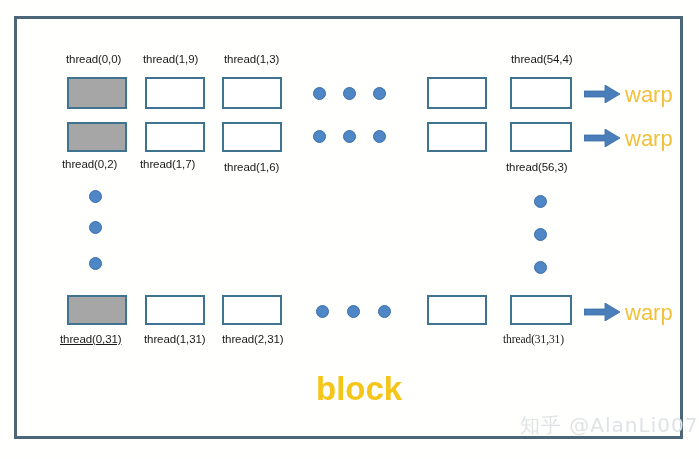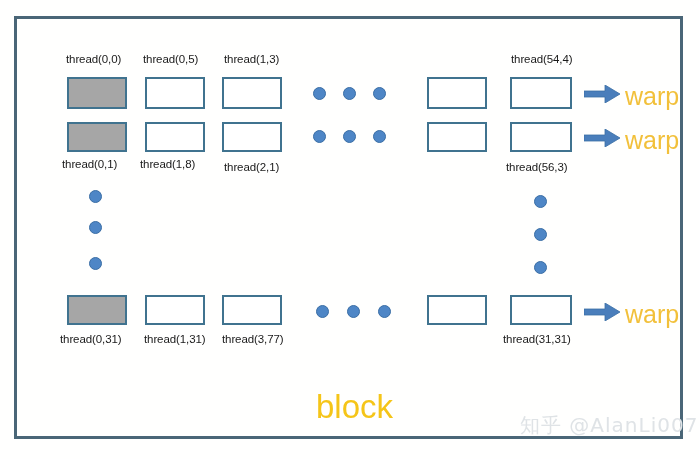--- a/index.html
+++ b/index.html
@@ -70,35 +70,34 @@
   
   .arrow {
     position: absolute;
     width: 36px;
     height: 18px;
   }
 
   
   .warp-text {
     position: absolute;
-    font-size: 25px;
+    font-size: 22px;
     color: #f2c03a;
     font-weight: 400;
     white-space: nowrap;
   }
 
   
   .block-caption {
     position: absolute;
     font-size: 33px;
-    font-weight: normal;
+    font-weight: bold;
     color: #f5c518;
     letter-spacing: 0px;
     white-space: nowrap;
-    margin-top: 18px;
   }
 
   
   .watermark {
     position: absolute;
     font-size: 20px;
     color: #dfe3e6;
     white-space: nowrap;
     font-family: "DejaVu Sans", sans-serif;
     letter-spacing: 1px;
@@ -111,55 +110,55 @@
 
   <div class="block-frame"></div>
 
   <div id="layer">
       <div class="cell shaded" title="thread(0,0)" style="left: 67px; top: 77px; width: 60px; height: 32px;"></div>
       <div class="cell" title="thread(1,0)" style="left: 145px; top: 77px; width: 60px; height: 32px;"></div>
       <div class="cell" title="thread(2,0)" style="left: 222px; top: 77px; width: 60px; height: 32px;"></div>
       <div class="cell" style="left: 427px; top: 77px; width: 60px; height: 32px;"></div>
       <div class="cell" title="thread(31,0)" style="left: 510px; top: 77px; width: 62px; height: 32px;"></div>
       <div class="tlabel" style="left: 66px; top: 53px;">thread(0,0)</div>
-      <div class="tlabel" style="left: 143px; top: 53px;">thread(0,5)</div>
+      <div class="tlabel" style="left: 143px; top: 53px;">thread(1,9)</div>
       <div class="tlabel" style="left: 224px; top: 53px;">thread(1,3)</div>
       <div class="tlabel" style="left: 511px; top: 53px;">thread(54,4)</div>
       <div class="dot" style="left: 313px; top: 87px;"></div>
       <div class="dot" style="left: 343px; top: 87px;"></div>
       <div class="dot" style="left: 373px; top: 87px;"></div>
       <div class="arrow" style="left: 584px; top: 85px;"><svg viewBox="0 0 36 18" width="36" height="18">
           <polygon points="0,6 21,6 21,0 36,9 21,18 21,12 0,12" fill="#4a7ebb" stroke="#3a6ea5" stroke-width="0.8"></polygon>
         </svg></div>
       <div class="warp-text" style="left: 625px; top: 82px;">warp</div>
       <div class="cell shaded" title="thread(0,1)" style="left: 67px; top: 122px; width: 60px; height: 30px;"></div>
       <div class="cell" title="thread(1,1)" style="left: 145px; top: 122px; width: 60px; height: 30px;"></div>
       <div class="cell" title="thread(2,1)" style="left: 222px; top: 122px; width: 60px; height: 30px;"></div>
       <div class="cell" style="left: 427px; top: 122px; width: 60px; height: 30px;"></div>
       <div class="cell" title="thread(31,1)" style="left: 510px; top: 122px; width: 62px; height: 30px;"></div>
-      <div class="tlabel" style="left: 62px; top: 158px;">thread(0,1)</div>
-      <div class="tlabel" style="left: 140px; top: 158px;">thread(1,8)</div>
-      <div class="tlabel" style="left: 224px; top: 161px;">thread(2,1)</div>
+      <div class="tlabel" style="left: 62px; top: 158px;">thread(0,2)</div>
+      <div class="tlabel" style="left: 140px; top: 158px;">thread(1,7)</div>
+      <div class="tlabel" style="left: 224px; top: 161px;">thread(1,6)</div>
       <div class="tlabel" style="left: 506px; top: 161px;">thread(56,3)</div>
       <div class="dot" style="left: 313px; top: 130px;"></div>
       <div class="dot" style="left: 343px; top: 130px;"></div>
       <div class="dot" style="left: 373px; top: 130px;"></div>
       <div class="arrow" style="left: 584px; top: 129px;"><svg viewBox="0 0 36 18" width="36" height="18">
           <polygon points="0,6 21,6 21,0 36,9 21,18 21,12 0,12" fill="#4a7ebb" stroke="#3a6ea5" stroke-width="0.8"></polygon>
         </svg></div>
       <div class="warp-text" style="left: 625px; top: 126px;">warp</div>
       <div class="cell shaded" title="thread(0,31)" style="left: 67px; top: 295px; width: 60px; height: 30px;"></div>
       <div class="cell" title="thread(1,31)" style="left: 145px; top: 295px; width: 60px; height: 30px;"></div>
       <div class="cell" title="thread(2,31)" style="left: 222px; top: 295px; width: 60px; height: 30px;"></div>
       <div class="cell" style="left: 427px; top: 295px; width: 60px; height: 30px;"></div>
       <div class="cell" title="thread(31,31)" style="left: 510px; top: 295px; width: 62px; height: 30px;"></div>
-      <div class="tlabel" style="left: 60px; top: 333px;">thread(0,31)</div>
+      <div class="tlabel" style="left: 60px; top: 333px; text-decoration: underline;">thread(0,31)</div>
       <div class="tlabel" style="left: 144px; top: 333px;">thread(1,31)</div>
-      <div class="tlabel" style="left: 222px; top: 333px;">thread(3,77)</div>
-      <div class="tlabel" style="left: 503px; top: 333px;">thread(31,31)</div>
+      <div class="tlabel" style="left: 222px; top: 333px;">thread(2,31)</div>
+      <div class="tlabel" style="left: 503px; top: 333px; font-family: Liberation Serif, serif;">thread(31,31)</div>
       <div class="dot" style="left: 316px; top: 305px;"></div>
       <div class="dot" style="left: 347px; top: 305px;"></div>
       <div class="dot" style="left: 378px; top: 305px;"></div>
       <div class="arrow" style="left: 584px; top: 303px;"><svg viewBox="0 0 36 18" width="36" height="18">
           <polygon points="0,6 21,6 21,0 36,9 21,18 21,12 0,12" fill="#4a7ebb" stroke="#3a6ea5" stroke-width="0.8"></polygon>
         </svg></div>
       <div class="warp-text" style="left: 625px; top: 300px;">warp</div>
       <div class="dot" style="left: 89px; top: 190px;"></div>
       <div class="dot" style="left: 89px; top: 221px;"></div>
       <div class="dot" style="left: 89px; top: 257px;"></div>

